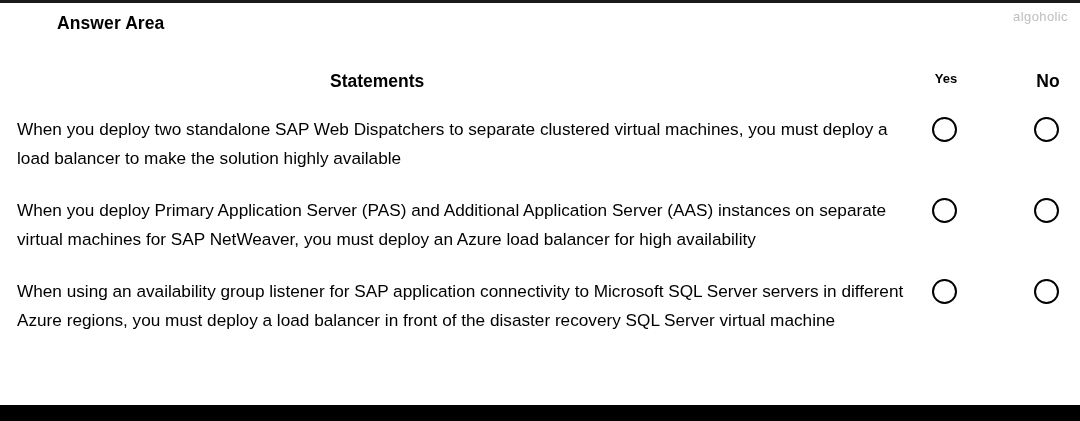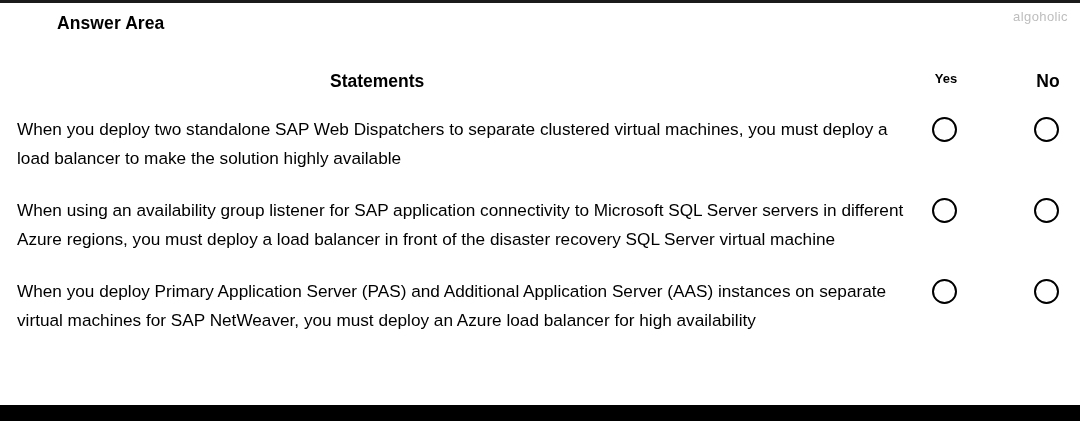--- a/index.html
+++ b/index.html
@@ -148,31 +148,31 @@
       <div class="row-text">When you deploy two standalone SAP Web Dispatchers to separate clustered virtual machines, you must deploy a load balancer to make the solution highly available</div>
       <div class="radio-col radio-yes">
         <div class="radio"></div>
       </div>
       <div class="radio-col radio-no">
         <div class="radio"></div>
       </div>
     </div>
 
     <div class="row">
-      <div class="row-text">When using an availability group listener for SAP application connectivity to Microsoft SQL Server servers in different Azure regions, you must deploy a load balancer in front of the disaster recovery SQL Server virtual machine</div>
+      <div class="row-text">When you deploy Primary Application Server (PAS) and Additional Application Server (AAS) instances on separate virtual machines for SAP NetWeaver, you must deploy an Azure load balancer for high availability</div>
       <div class="radio-col radio-yes">
         <div class="radio"></div>
       </div>
       <div class="radio-col radio-no">
         <div class="radio"></div>
       </div>
     </div>
 
     <div class="row">
-      <div class="row-text">When you deploy Primary Application Server (PAS) and Additional Application Server (AAS) instances on separate virtual machines for SAP NetWeaver, you must deploy an Azure load balancer for high availability</div>
+      <div class="row-text">When using an availability group listener for SAP application connectivity to Microsoft SQL Server servers in different Azure regions, you must deploy a load balancer in front of the disaster recovery SQL Server virtual machine</div>
       <div class="radio-col radio-yes">
         <div class="radio"></div>
       </div>
       <div class="radio-col radio-no">
         <div class="radio"></div>
       </div>
     </div>
 
   </div>
 

